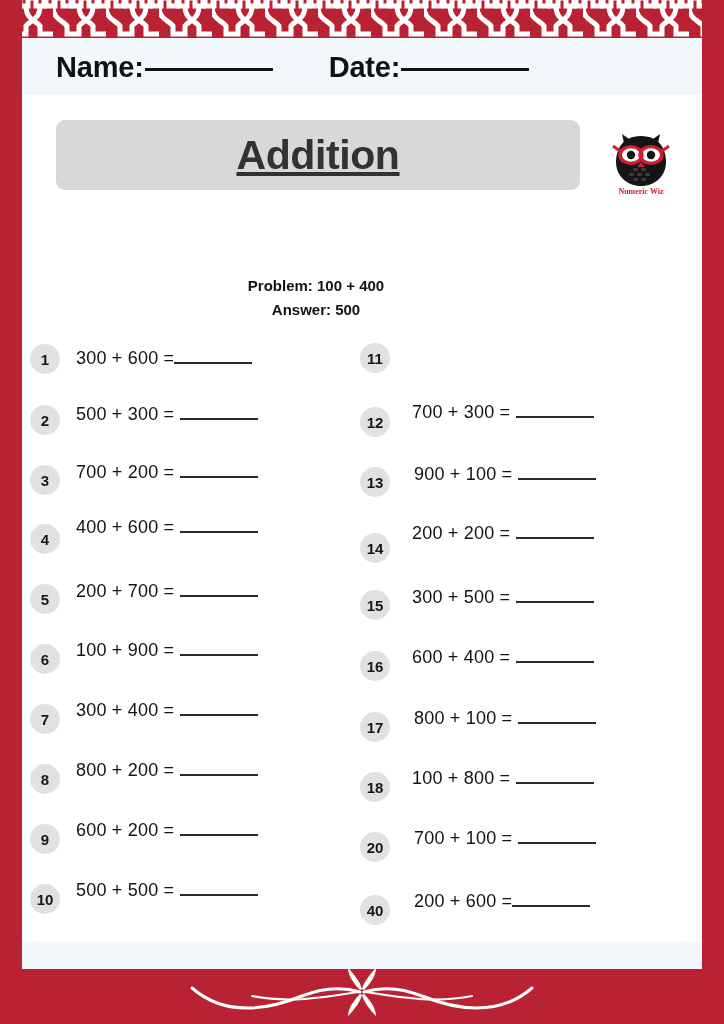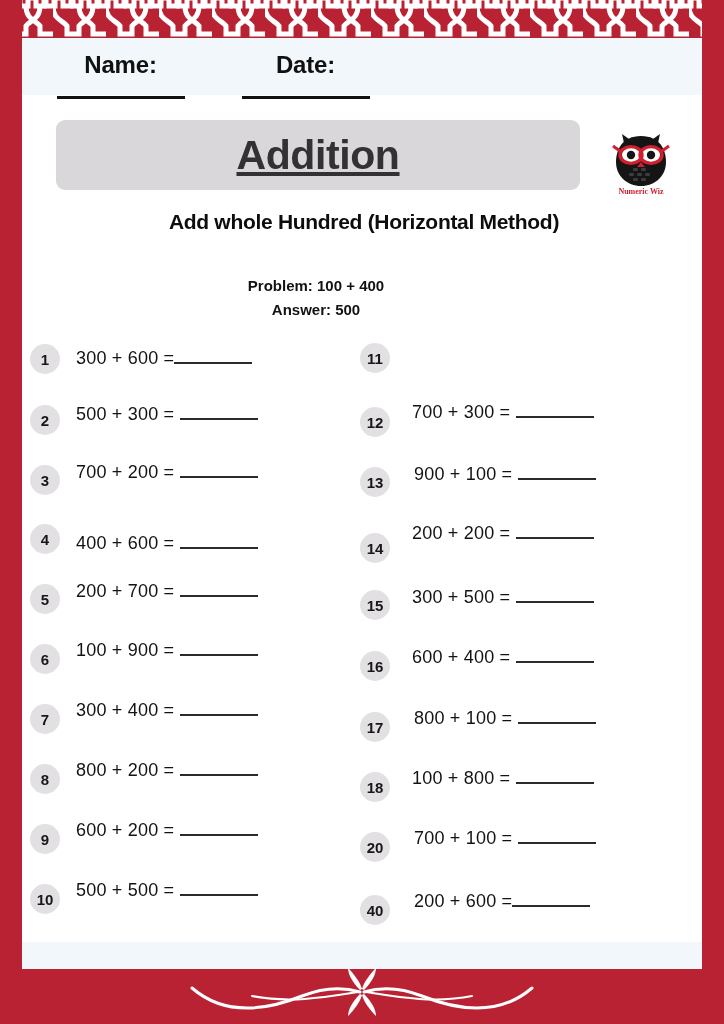--- a/index.html
+++ b/index.html
@@ -73,26 +73,25 @@
   .namedate-row {
     position: absolute;
     left: 34px;
     top: 13px;
     display: flex;
     align-items: baseline;
     gap: 56px;
   }
   .field {
     display: flex;
-    align-items: center;
-    font-size: 24px;
+    align-items: flex-start;
+    font-size: 29px;
     font-weight: bold;
     color: #111111;
     letter-spacing: -0.2px;
-    flex-direction: column;
   }
   .field .blank {
     display: inline-block;
     width: 128px;
     border-bottom: 3px solid #111111;
     margin-left: 1px;
     height: 17px;
   }
 
   
@@ -295,21 +294,20 @@
           <rect x="37" y="55" width="5" height="3" rx="1.2"></rect>
           <rect x="45" y="55" width="5" height="3" rx="1.2"></rect>
           <rect x="33" y="60" width="5" height="3" rx="1.2"></rect>
           <rect x="41" y="60" width="5" height="3" rx="1.2"></rect>
         </g>
 
         <text x="41" y="76" text-anchor="middle" font-family="Liberation Serif, serif" font-size="8" font-weight="bold" fill="#cf2030">Numeric Wiz</text>
       </svg>
     </div>
 
-    <div class="subtitle">Add whole Hundred (Horizontal Method)</div>
 
     <div class="example">
       <div class="line">Problem: 100 + 400</div>
       <div class="line">Answer: 500</div>
     </div>
 
     <div class="col col-left">
       <div class="prob">
         <div class="badge" style="top:1px">1</div>
         <div class="expr" style="top:5px"><span>300 + 600 =</span><span class="ansline"></span></div>
@@ -317,21 +315,21 @@
       <div class="prob">
         <div class="badge" style="top:4px">2</div>
         <div class="expr" style="top:3px"><span>500 + 300 =</span> <span class="ansline"></span></div>
       </div>
       <div class="prob">
         <div class="badge" style="top:6px">3</div>
         <div class="expr" style="top:3px"><span>700 + 200 =</span> <span class="ansline"></span></div>
       </div>
       <div class="prob">
         <div class="badge" style="top:7px">4</div>
-        <div class="expr" style="top:16px"><span>400 + 600 =</span> <span class="ansline"></span></div>
+        <div class="expr" style="top:0"><span>400 + 600 =</span> <span class="ansline"></span></div>
       </div>
       <div class="prob">
         <div class="badge" style="top:9px">5</div>
         <div class="expr" style="top:6px"><span>200 + 700 =</span> <span class="ansline"></span></div>
       </div>
       <div class="prob">
         <div class="badge" style="top:11px">6</div>
         <div class="expr" style="top:7px"><span>100 + 900 =</span> <span class="ansline"></span></div>
       </div>
       <div class="prob">

